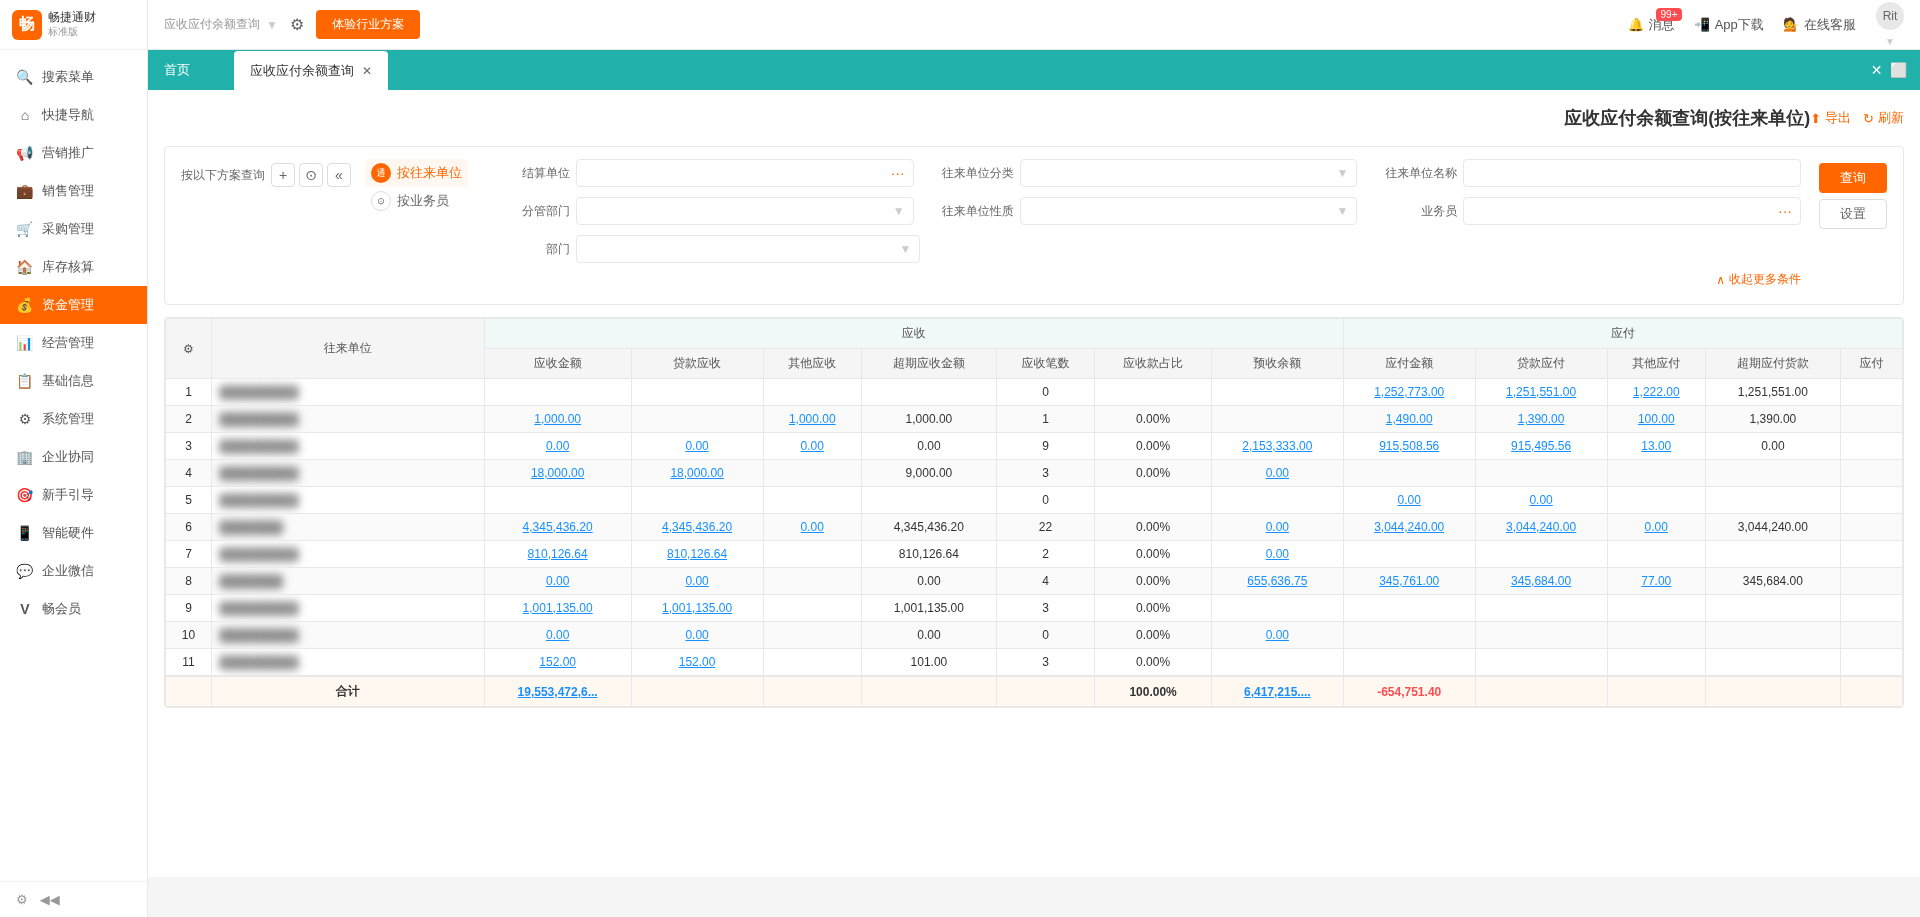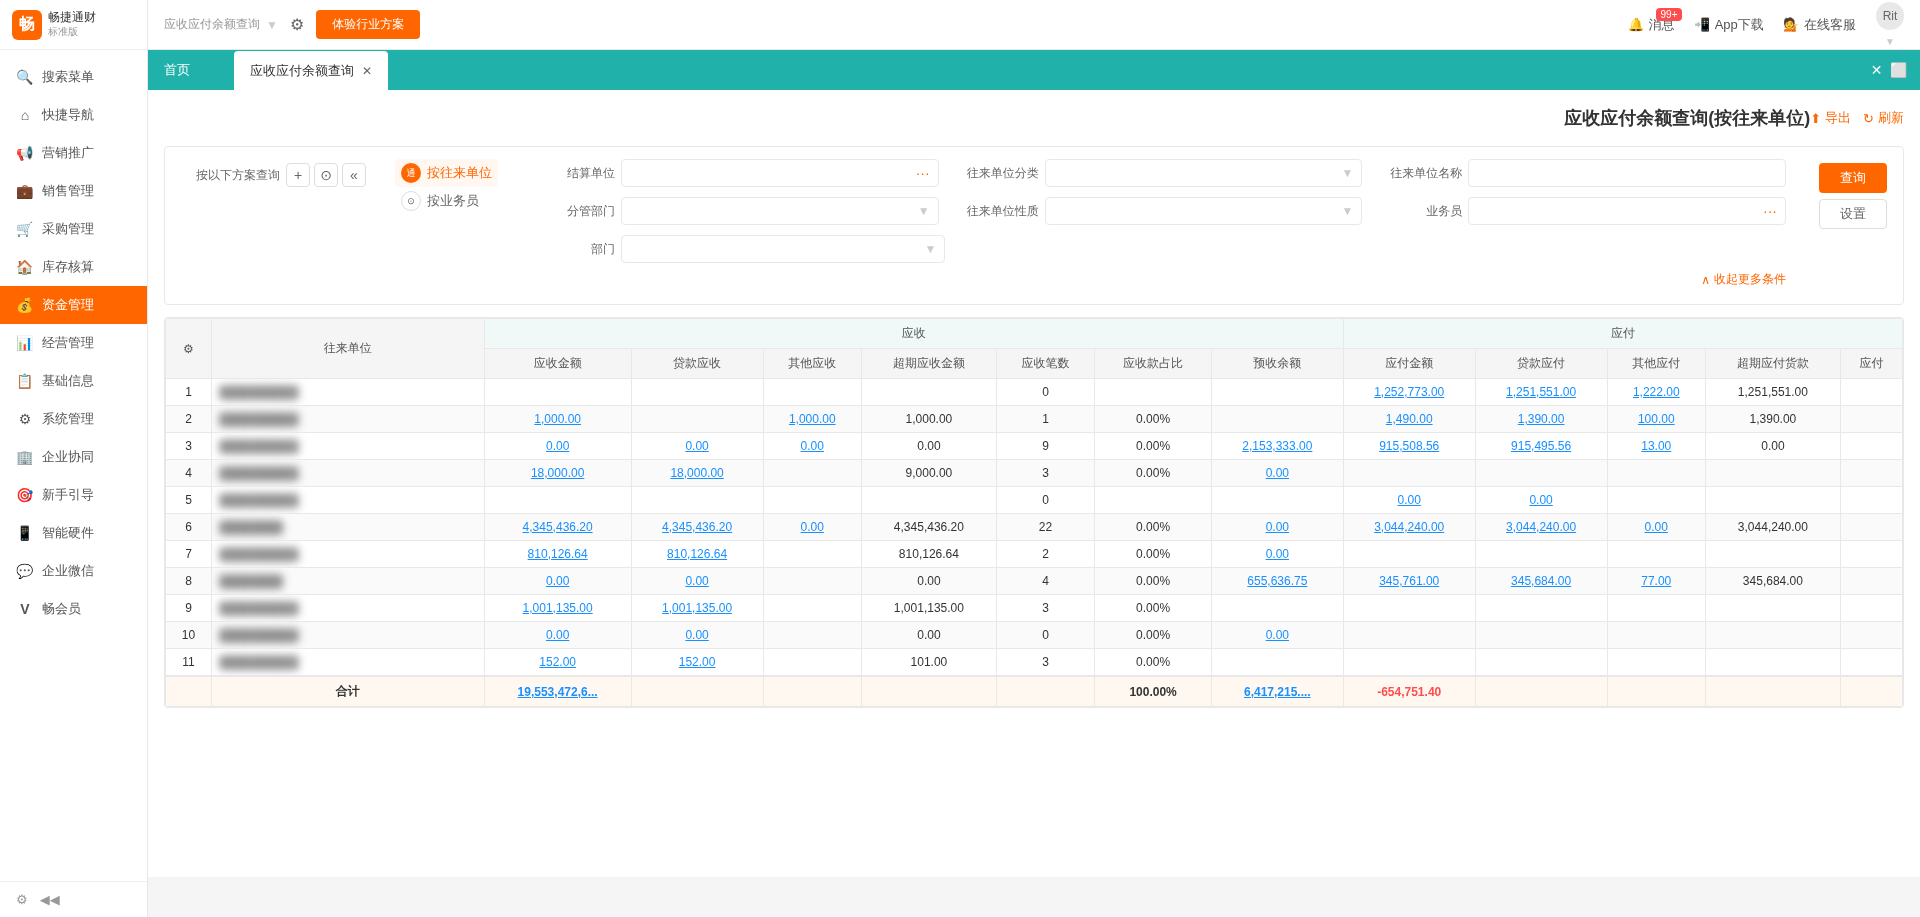--- a/index.html
+++ b/index.html
@@ -78,21 +78,21 @@
     .data-table thead th { background: #f5f5f5; color: #555; font-weight: normal; }
     .data-table thead .group-header { background: #f0f8f8; }
     .data-table tbody tr:nth-child(even) { background: #fafafa; }
     .data-table .col-partner { text-align: left; min-width: 180px; max-width: 200px; overflow: hidden; }
     .blurred-text { color: transparent; text-shadow: 0 0 8px rgba(0,0,0,0.5); user-select: none; font-size: 11px; }
     .link-text { color: #1890ff; text-decoration: underline; cursor: pointer; }
     .settings-icon-cell { color: #888; cursor: pointer; }
     .table-footer { background: #fff8f0; font-weight: bold; }
     .table-footer td { border-top: 2px solid #e8e8e8; }
 
-    .filter-main-row { display: flex; gap: 21px; align-items: flex-start; margin-left: 15px; }
+    .filter-main-row { display: flex; gap: 6px; align-items: flex-start; }
     .filter-fields-col { flex: 1; }
     .filter-fields-row { display: grid; grid-template-columns: 1fr 1fr 1fr; gap: 10px 20px; margin-bottom: 10px; }
     .filter-field { display: flex; align-items: center; gap: 6px; }
     .ff-label { min-width: 80px; text-align: right; color: #666; font-size: 12px; }
     .ff-input { flex: 1; height: 28px; border: 1px solid #e8e8e8; border-radius: 4px; display: flex; align-items: center; padding: 0 8px; justify-content: space-between; cursor: pointer; background: #fff; }
     .ff-ellipsis { color: #ff6600; font-size: 14px; }
     .ff-arrow { color: #ccc; }
     .more-conditions { display: flex; align-items: center; justify-content: flex-end; gap: 4px; color: #ff6600; cursor: pointer; font-size: 12px; padding: 4px 0; }
   </style>
 </head>

